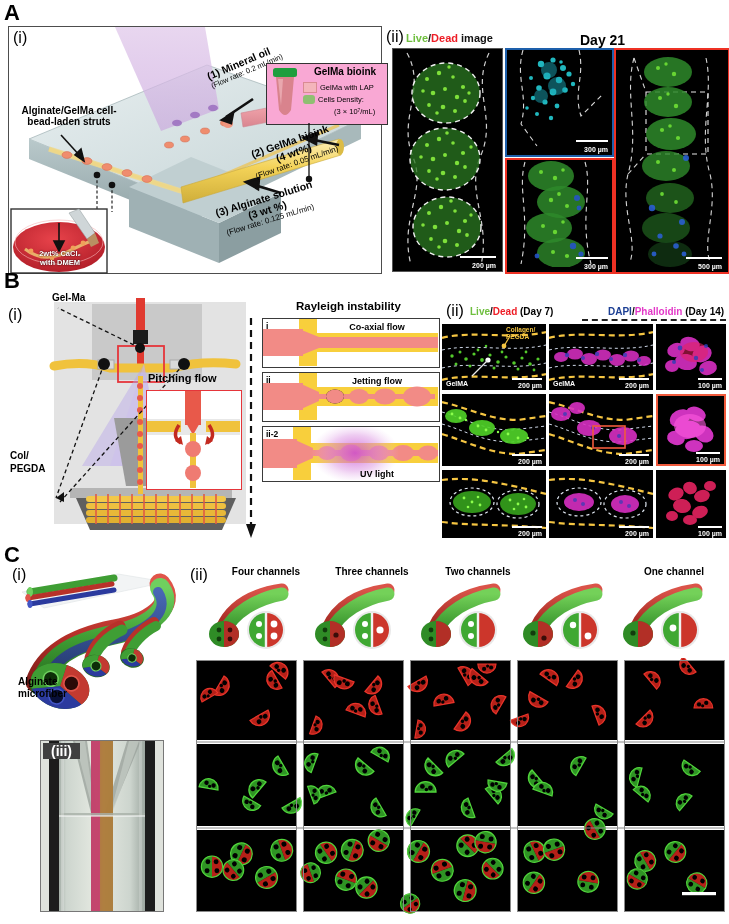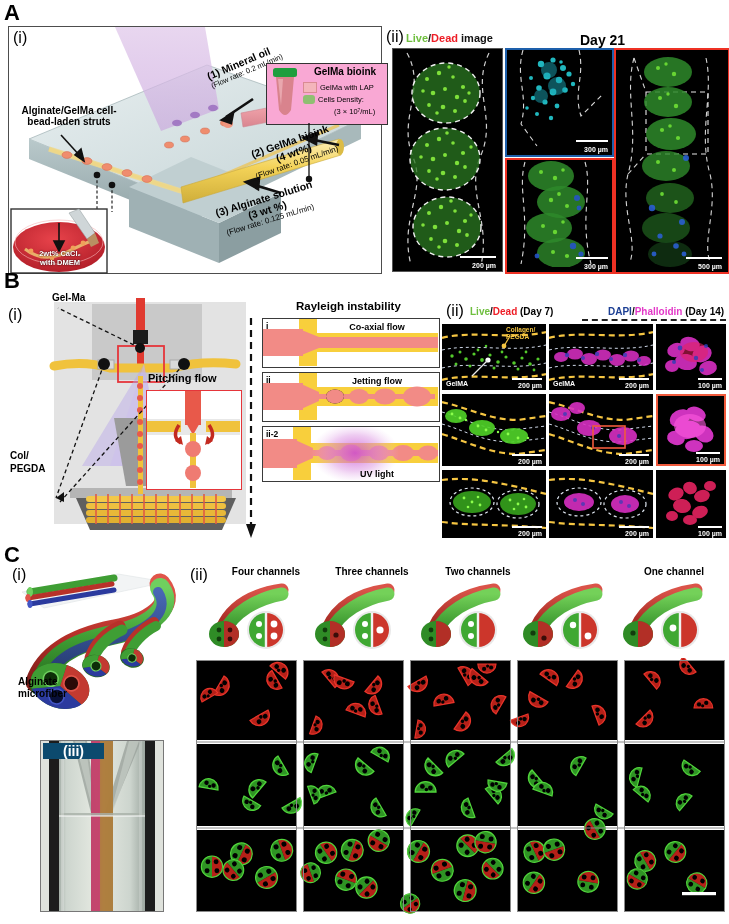--- a/index.html
+++ b/index.html
@@ -904,21 +904,21 @@
       <rect x="50" y="0" width="22" height="170" fill="url(#corestream)" opacity="0.9"></rect>
       <rect x="50" y="0" width="9" height="170" fill="#c3436c" opacity="0.85"></rect>
       <rect x="59" y="0" width="13" height="170" fill="#ad7c3c" opacity="0.85"></rect>
 
       <rect x="18" y="72" width="86" height="3" fill="#a8b0a8" opacity="0.8"></rect>
       <rect x="18" y="74" width="86" height="2" fill="#fefefe" opacity="0.5"></rect>
 
       <rect x="20" y="0" width="3" height="170" fill="#fff" opacity="0.25"></rect>
       <rect x="98" y="0" width="3" height="170" fill="#fff" opacity="0.2"></rect>
     </svg>
-    <div class="abs" style="left:2px;top:2px;background:#0c4a6e;color:#fff;font-weight:bold;font-size:14px;padding:0 20px;">(iii)</div>
+    <div class="abs" style="left:2px;top:2px;background:#404040;color:#fff;font-weight:bold;font-size:14px;padding:0 8px;">(iii)</div>
   </div>
 
   <div class="abs sublabel" style="left:190px;top:566px;font-size:16px;">(ii)</div>
 
   <div class="abs chan-title" style="left:214px;top:566px;width:104px;">Four channels</div>
   <div class="abs chan-title" style="left:320px;top:566px;width:104px;">Three channels</div>
   <div class="abs chan-title" style="left:426px;top:566px;width:104px;">Two channels</div>
   <div class="abs chan-title" style="left:524px;top:566px;width:104px;"></div>
   <div class="abs chan-title" style="left:624px;top:566px;width:100px;">One channel</div>
 

